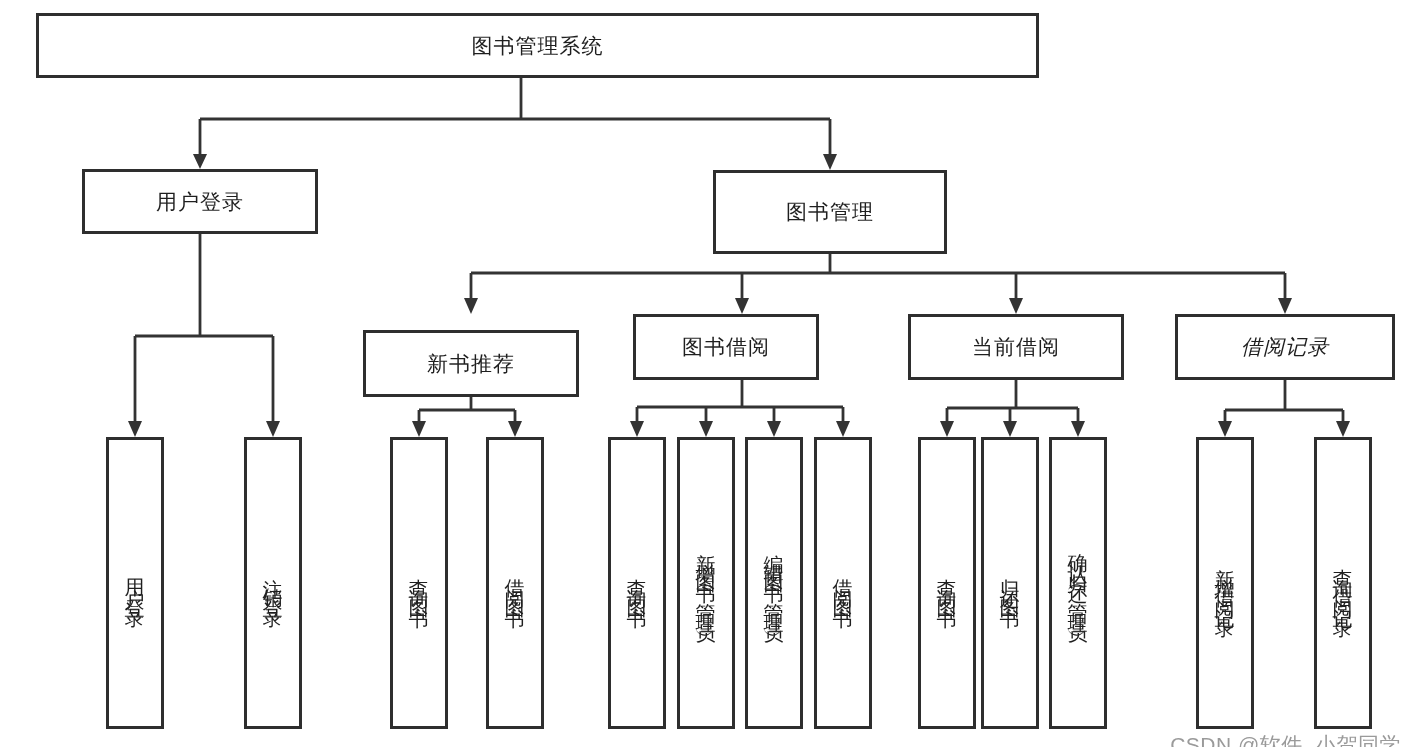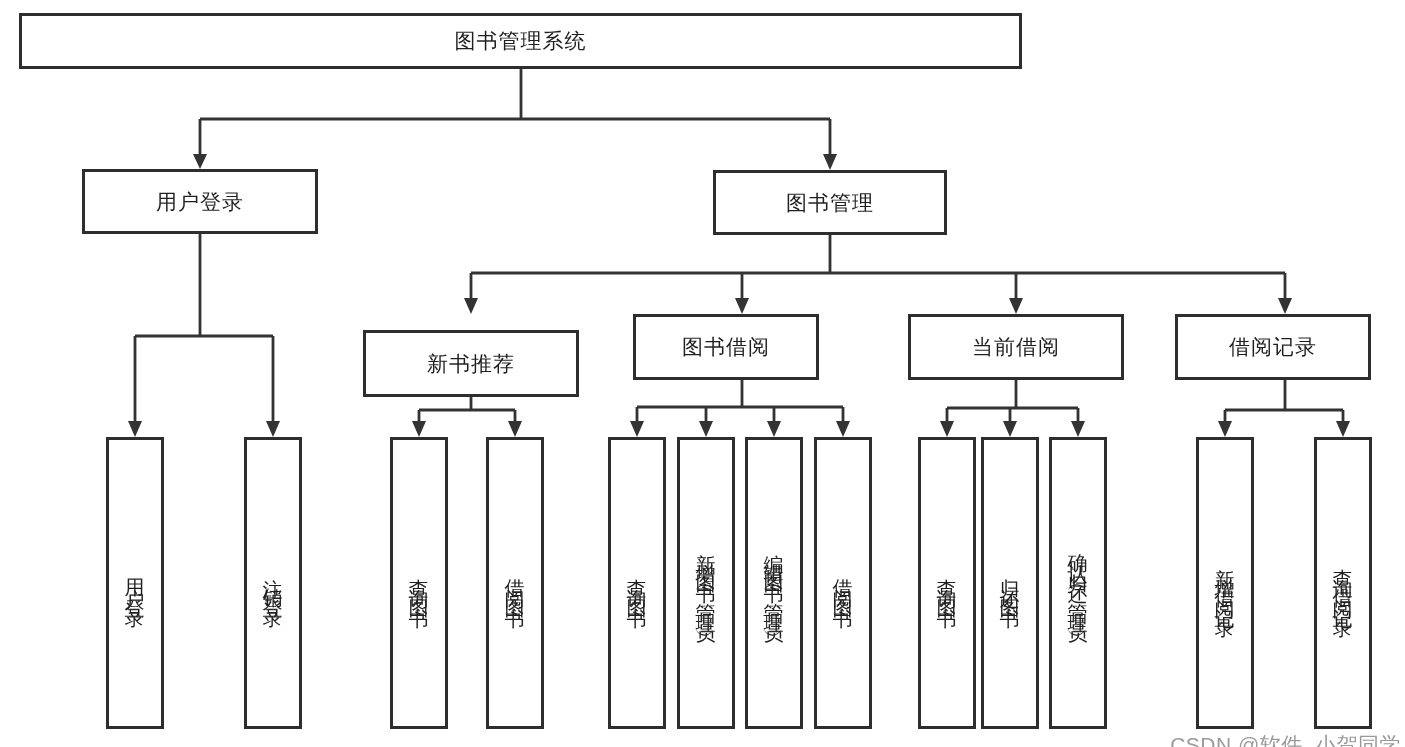--- a/index.html
+++ b/index.html
@@ -44,29 +44,29 @@
   }
   .leaf .vtext {
     writing-mode: vertical-rl;
     text-orientation: mixed;
     font-size: 20px;
     letter-spacing: 10px;
     line-height: 1;
     color: #1f1f1f;
   }
   
-  #node-root  { left: 19px;  top: 13px;  width: 1003px; height: 56px; }
+  #node-root  { left: 36px;  top: 13px;  width: 1003px; height: 65px; }
   
   #node-user-login      { left: 82px;  top: 169px; width: 236px; height: 65px; }
-  #node-book-management { left: 713px; top: 170px; width: 234px; height: 65px; }
+  #node-book-management { left: 713px; top: 170px; width: 234px; height: 84px; }
   
   #node-new-book-recommend { left: 363px;  top: 330px; width: 216px; height: 67px; }
   #node-book-borrow        { left: 633px;  top: 314px; width: 186px; height: 66px; }
   #node-current-borrow     { left: 908px;  top: 314px; width: 216px; height: 66px; text-align: center; }
-  #node-borrow-record      { left: 1175px; top: 314px; width: 196px; height: 66px; }
+  #node-borrow-record      { left: 1175px; top: 314px; width: 220px; height: 66px; font-style: italic; }
   
   #leaf-ul-0 { left: 106px; }
   #leaf-ul-1 { left: 244px; }
   #leaf-nb-0 { left: 390px; }
   #leaf-nb-1 { left: 486px; }
   #leaf-bb-0 { left: 608px; }
   #leaf-bb-1 { left: 677px; }
   #leaf-bb-2 { left: 745px; }
   #leaf-bb-3 { left: 814px; }
   #leaf-cb-0 { left: 918px; }

